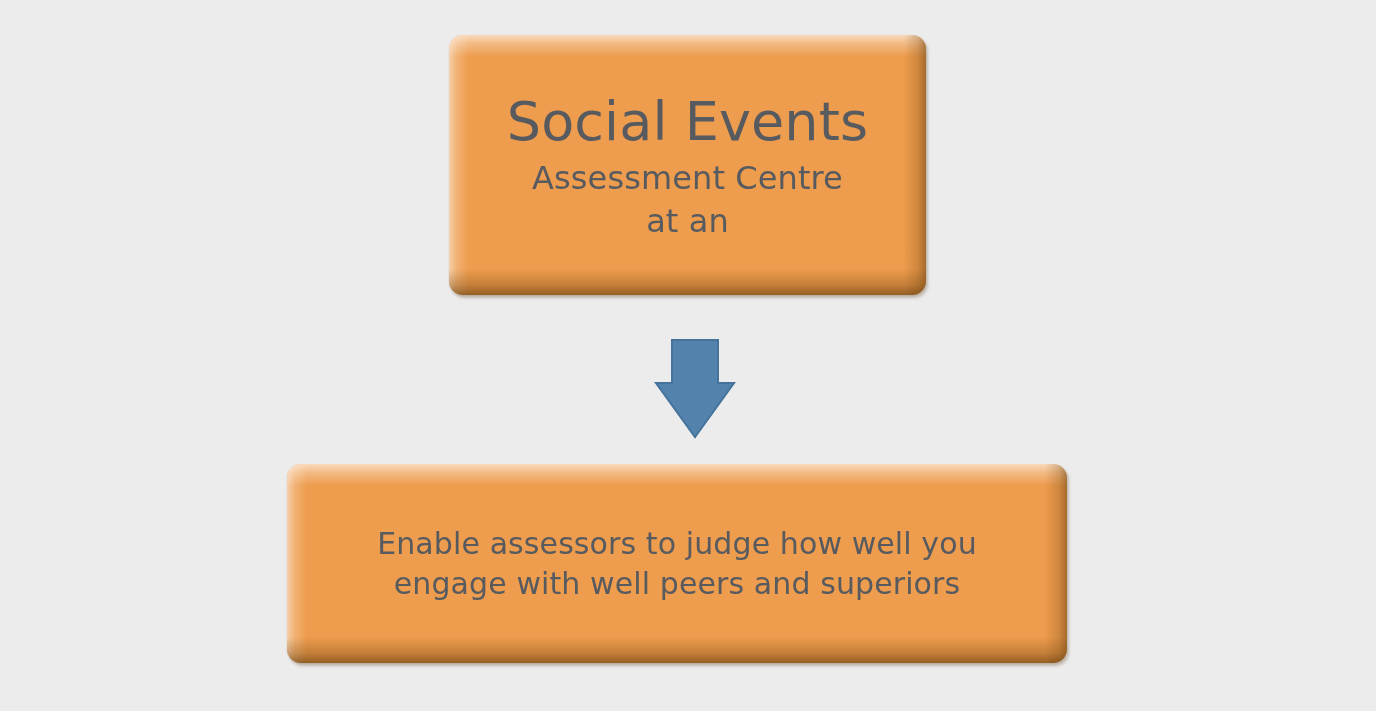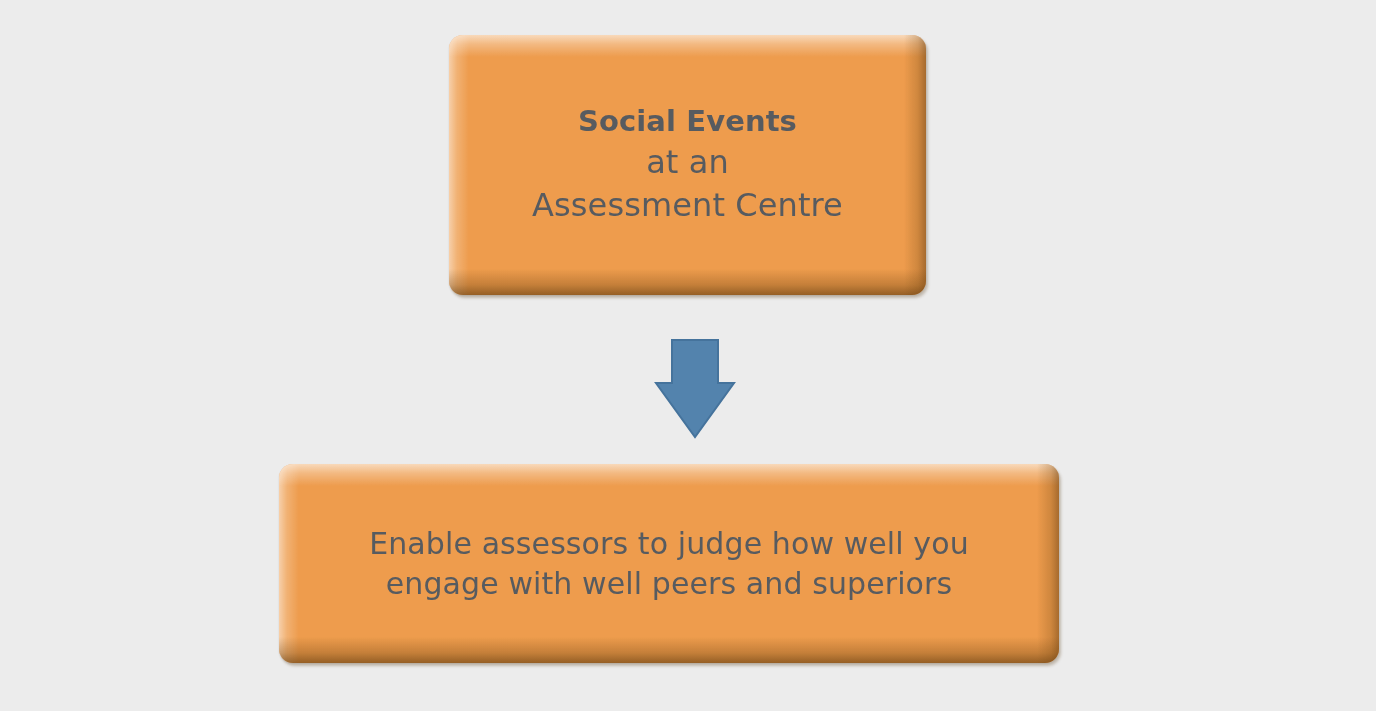--- a/index.html
+++ b/index.html
@@ -81,23 +81,22 @@
     position: relative;
     z-index: 3;
     color: #575b60;
     line-height: 1.18;
     letter-spacing: 0.1px;
     padding: 0 14px;
   }
 
   .line-lg {
     display: block;
-    font-size: 29px;
+    font-size: 54px;
     line-height: 1.30;
-    font-weight: bold;
   }
   .line-md {
     display: block;
     font-size: 32px;
     line-height: 1.34;
   }
   .line-body {
     display: block;
     font-size: 30px;
     line-height: 1.32;
@@ -105,21 +104,21 @@
 
   
   #node-top {
     left: 449px;
     top: 35px;
     width: 477px;
     height: 260px;
   }
 
   #node-bottom {
-    left: 279px;
+    left: 287px;
     top: 464px;
     width: 780px;
     height: 199px;
   }
 
   
   #arrow {
     position: absolute;
     left: 654px;
     top: 338px;
@@ -133,22 +132,22 @@
   }
 </style>
 </head>
 <body>
 
 <div id="slide">
 
   <div class="node" id="node-top">
     <div class="node-text">
       <span class="line-lg">Social Events</span>
+      <span class="line-md">Assessment Centre</span>
       <span class="line-md">at an</span>
-      <span class="line-md">Assessment Centre</span>
     </div>
   </div>
 
   <div id="arrow">
     <svg viewBox="0 0 82 101" xmlns="http://www.w3.org/2000/svg">
       <polygon points="18,2 64,2 64,45 80,45 41,99 2,45 18,45" fill="#5383ad" stroke="#45739c" stroke-width="2" stroke-linejoin="miter"></polygon>
     </svg>
   </div>
 
   <div class="node" id="node-bottom">

